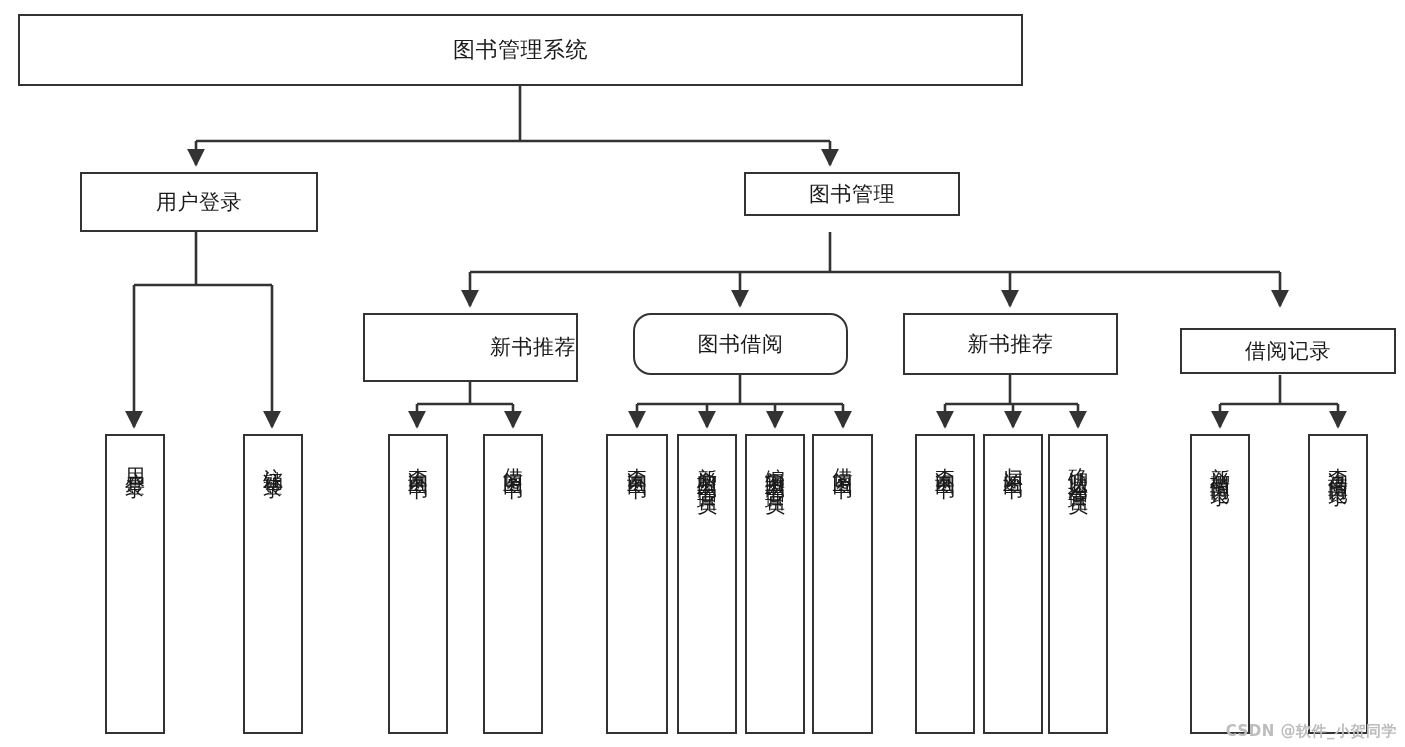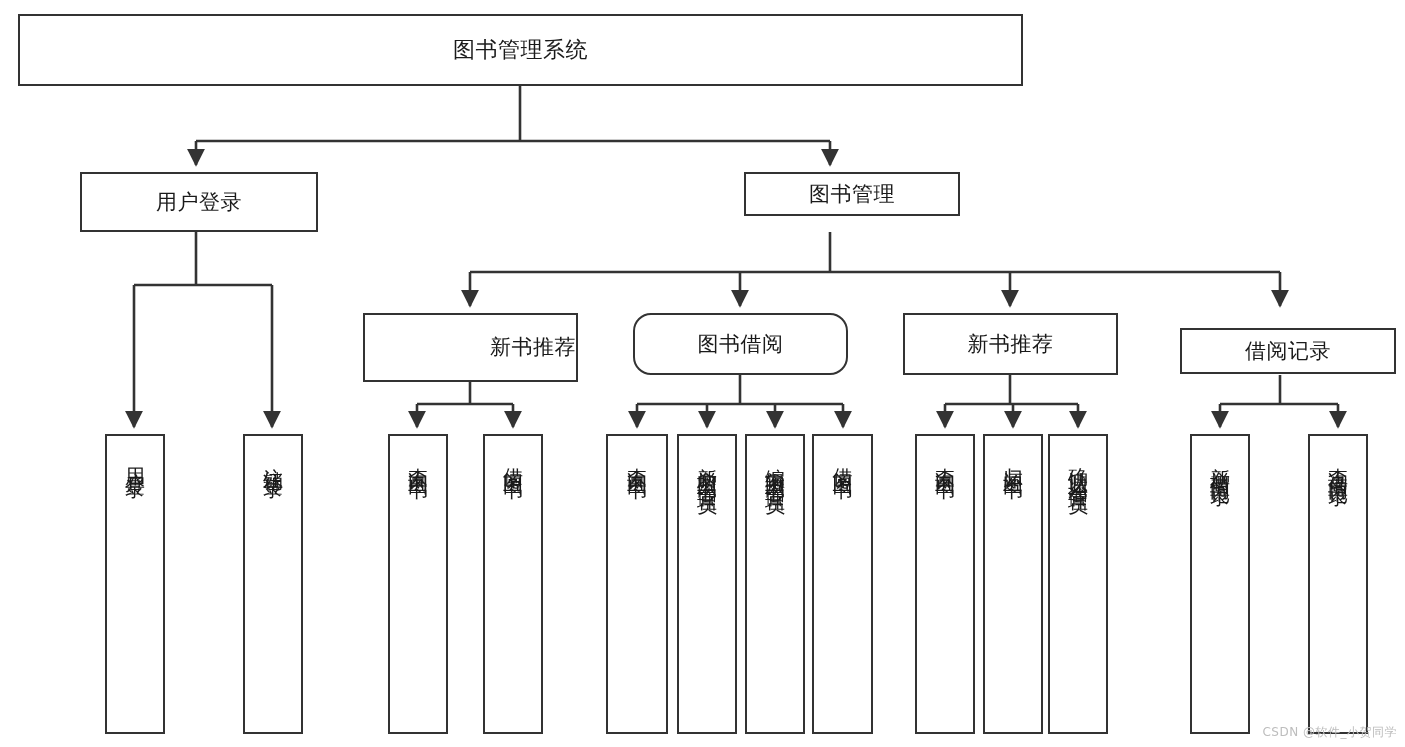--- a/index.html
+++ b/index.html
@@ -59,25 +59,26 @@
     text-orientation: upright;
     font-size: 20px;
     line-height: 1.05;
     letter-spacing: 4px;
     white-space: nowrap;
   }
   .watermark {
     position: absolute;
     right: 8px;
     bottom: 6px;
-    font-size: 12px;
+    font-size: 15px;
     color: #bdbdbd;
     letter-spacing: 0.5px;
     white-space: nowrap;
     font-family: "DejaVu Sans", "Liberation Sans", sans-serif;
+    font-weight: bold;
   }
 </style>
 </head>
 <body>
 
 <div id="canvas">
 
   <svg id="edges" viewBox="0 0 1405 747" width="1405" height="747" xmlns="http://www.w3.org/2000/svg">
     <defs>
       <marker id="arrow" viewBox="0 0 10 10" refX="9" refY="5" markerWidth="7" markerHeight="7" orient="auto-start-reverse">

